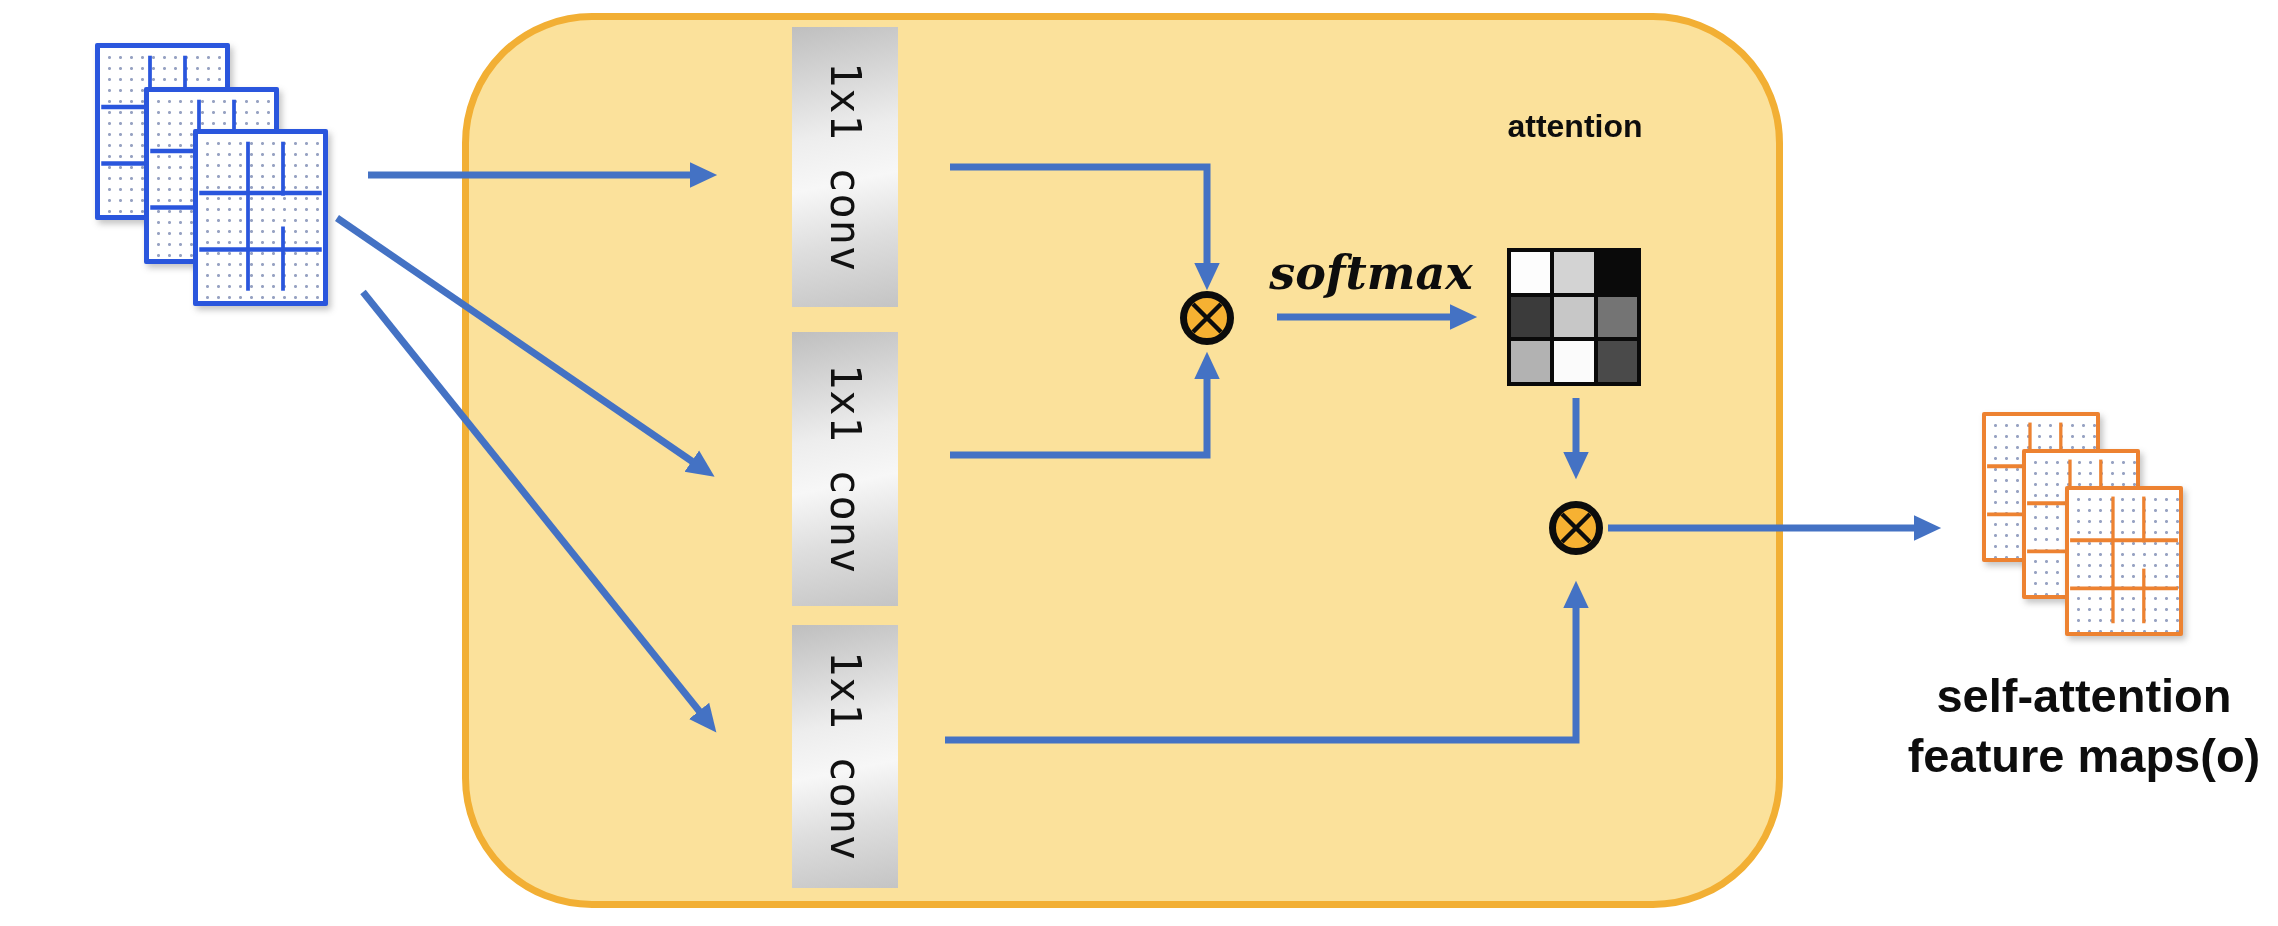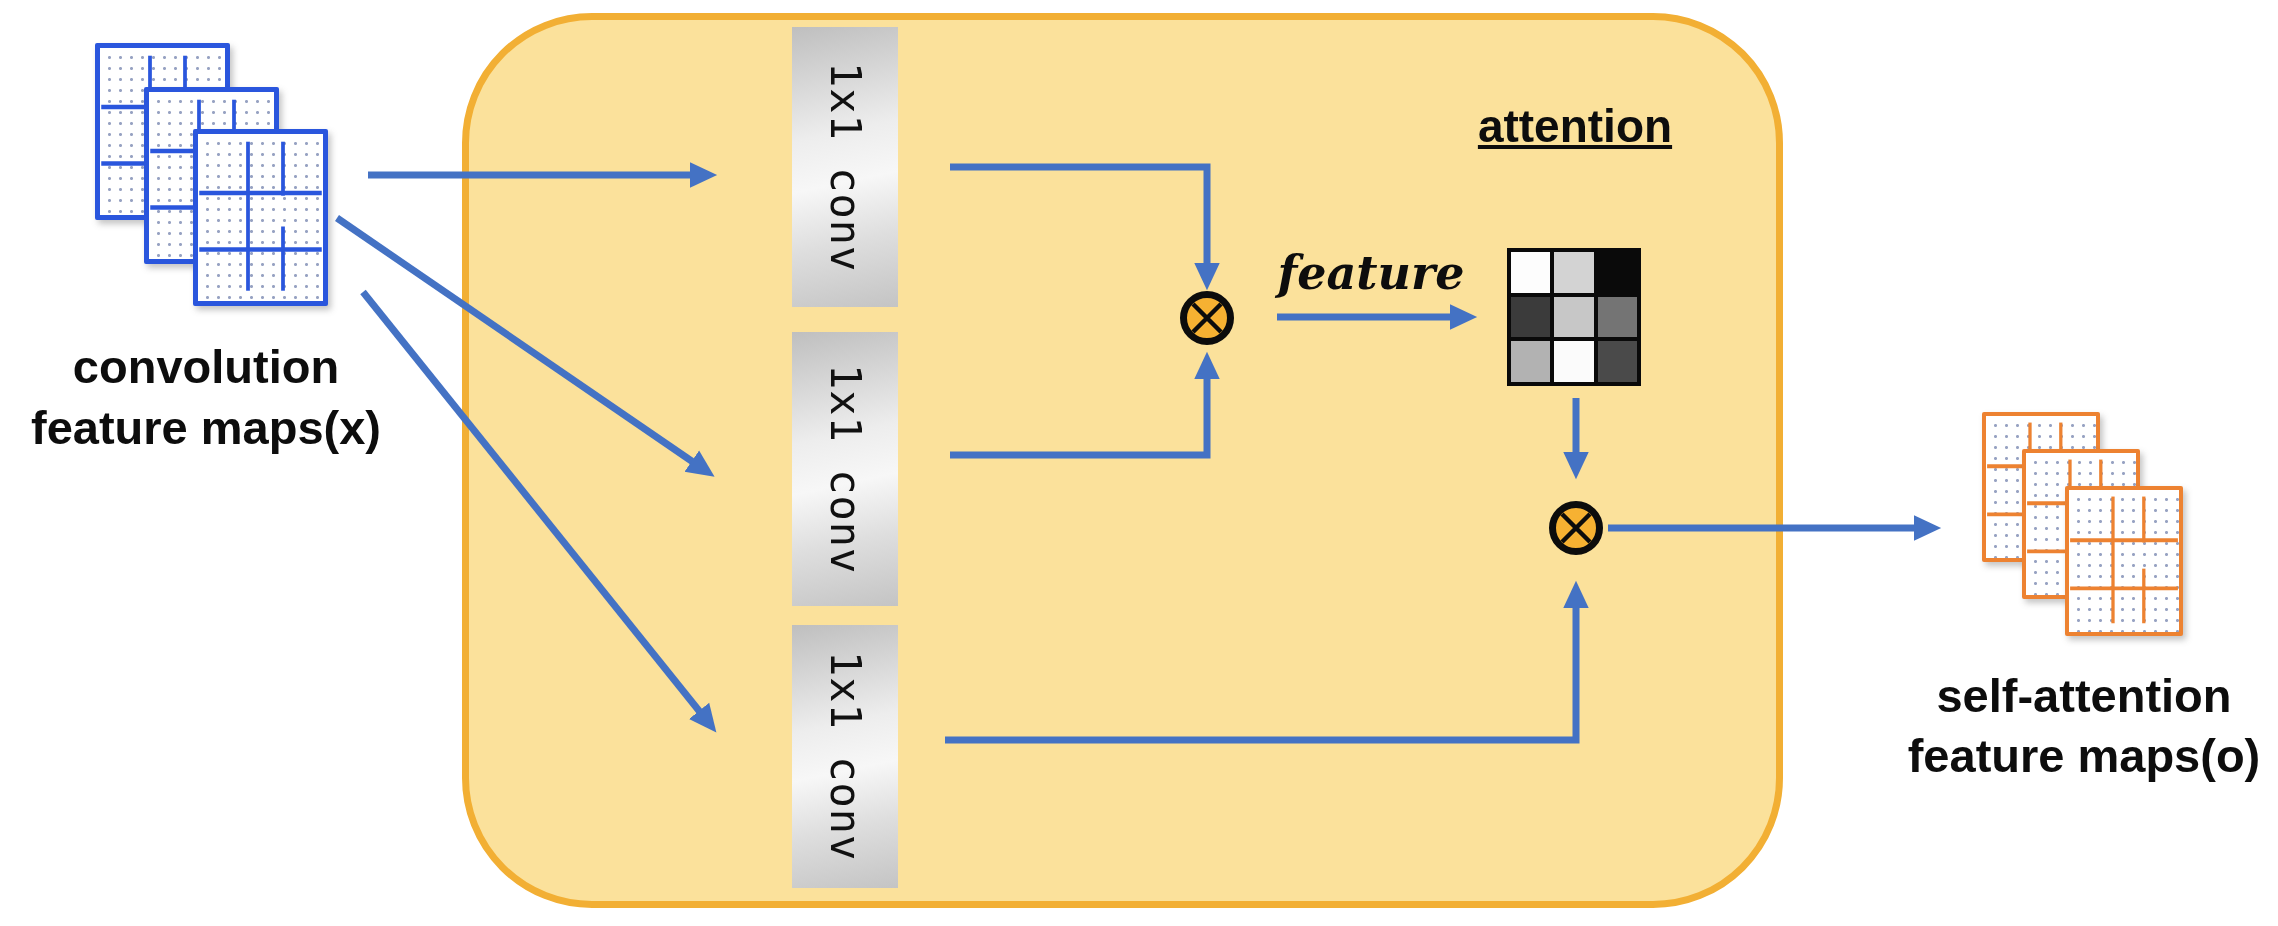--- a/index.html
+++ b/index.html
@@ -67,21 +67,21 @@
   .lbl{
     position:absolute;
     color:var(--label-text,#0d0d0d);
     text-align:center;
     font-weight:600;
     line-height:61px;
     font-size:47px;
   }
   .lbl.input{left:6px;top:336px;width:400px;}
   .lbl.output{left:1888px;top:666px;width:392px;line-height:60px;}
-  .lbl.attn{left:1425px;top:90px;width:300px;font-size:46px;line-height:73px;text-decoration:underline;}
+  .lbl.attn{left:1425px;top:90px;width:300px;font-size:32px;line-height:73px;}
   .lbl.softmax{
     left:1251px;top:247px;width:240px;
     font-family:"DejaVu Serif", serif;
     font-style:italic;font-weight:600;
     font-size:46px;line-height:52px;
   }
   
   #arrows{position:absolute;left:0;top:0;width:2278px;height:926px;pointer-events:none;}
   #arrows path{fill:none;stroke:var(--arrow-blue,#4472c4);stroke-width:7px;}
 </style>
@@ -121,36 +121,32 @@
           <path d="M1 46 H99"></path>
             <path d="M1 90 H99"></path>
           <path d="M40 6 V122" stroke-width="3"></path>
             <path d="M68 6 V48" stroke-width="3"></path>
             <path d="M68 72 V122" stroke-width="3"></path>
         </g>
       </svg>
     </div>
   </div>
 
-  <div class="lbl input">
-    <div>convolution</div>
-    <div>feature maps(x)</div>
-  </div>
 
   <div class="convbox" style="top:27px;height:280px;">
     <span class="vtext">1x1 conv</span>
   </div>
   <div class="convbox" style="top:332px;height:274px;">
     <span class="vtext">1x1 conv</span>
   </div>
   <div class="convbox" style="top:625px;height:263px;">
     <span class="vtext">1x1 conv</span>
   </div>
 
-  <div class="lbl softmax">feature</div>
+  <div class="lbl softmax">softmax</div>
 
   <div class="lbl attn">
     <div>attention</div>
   </div>
 
   <div class="amgrid">
       <div class="amcell" style="background: rgb(253, 253, 253);"></div>
       <div class="amcell" style="background: rgb(211, 211, 211);"></div>
       <div class="amcell" style="background: rgb(10, 10, 10);"></div>
       <div class="amcell" style="background: rgb(59, 59, 59);"></div>

